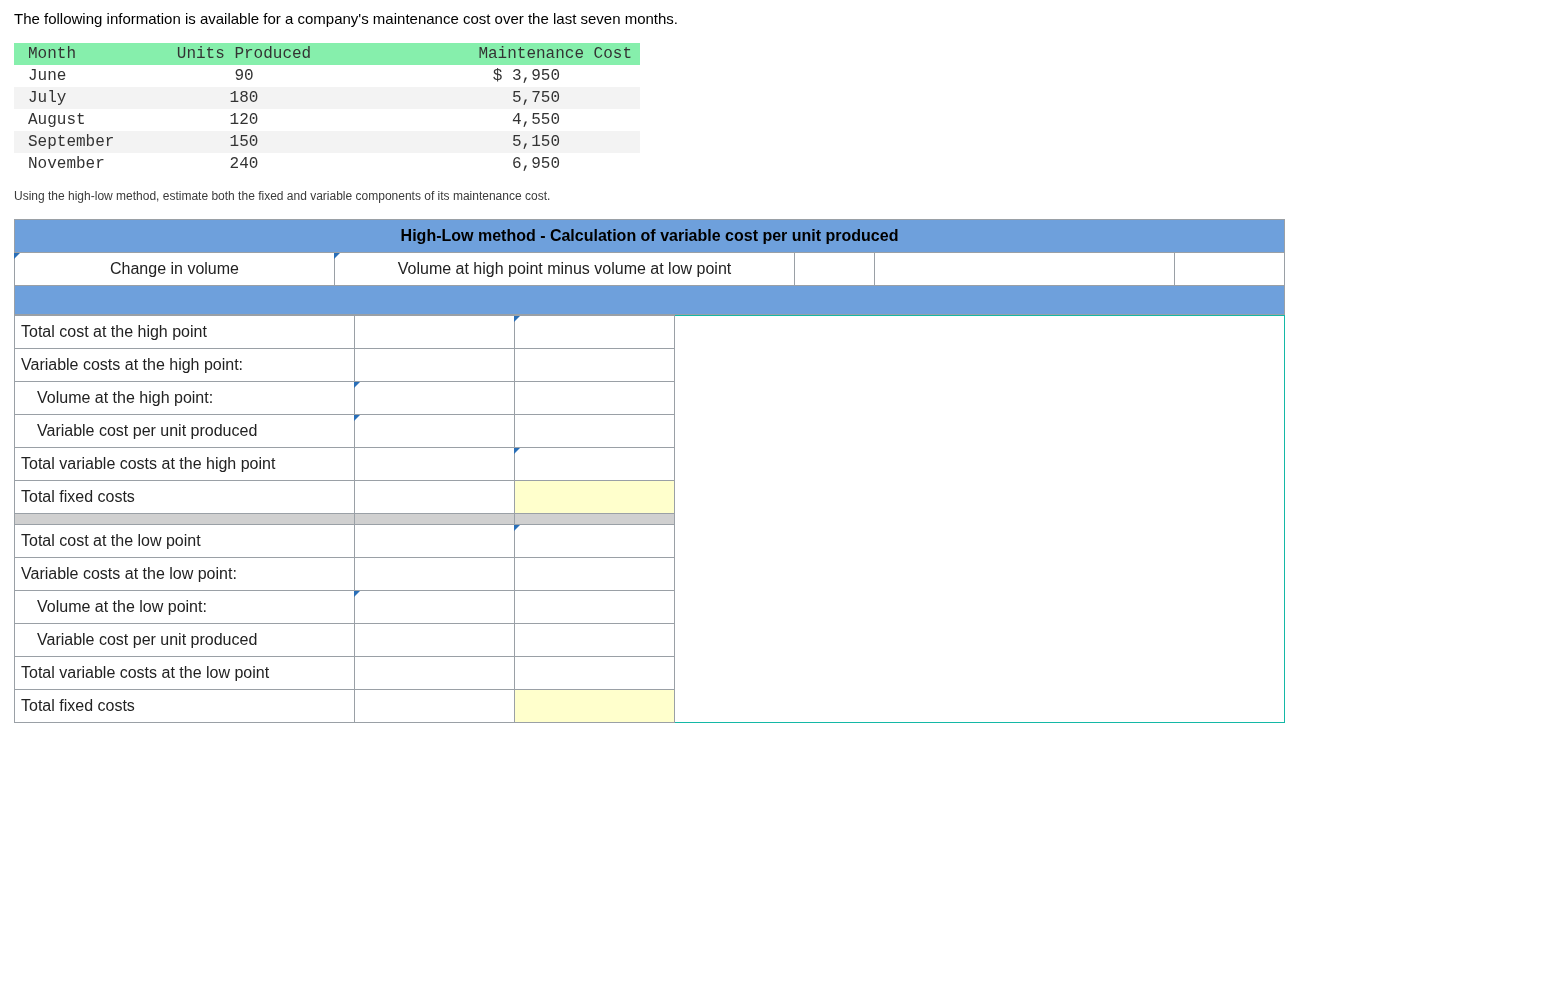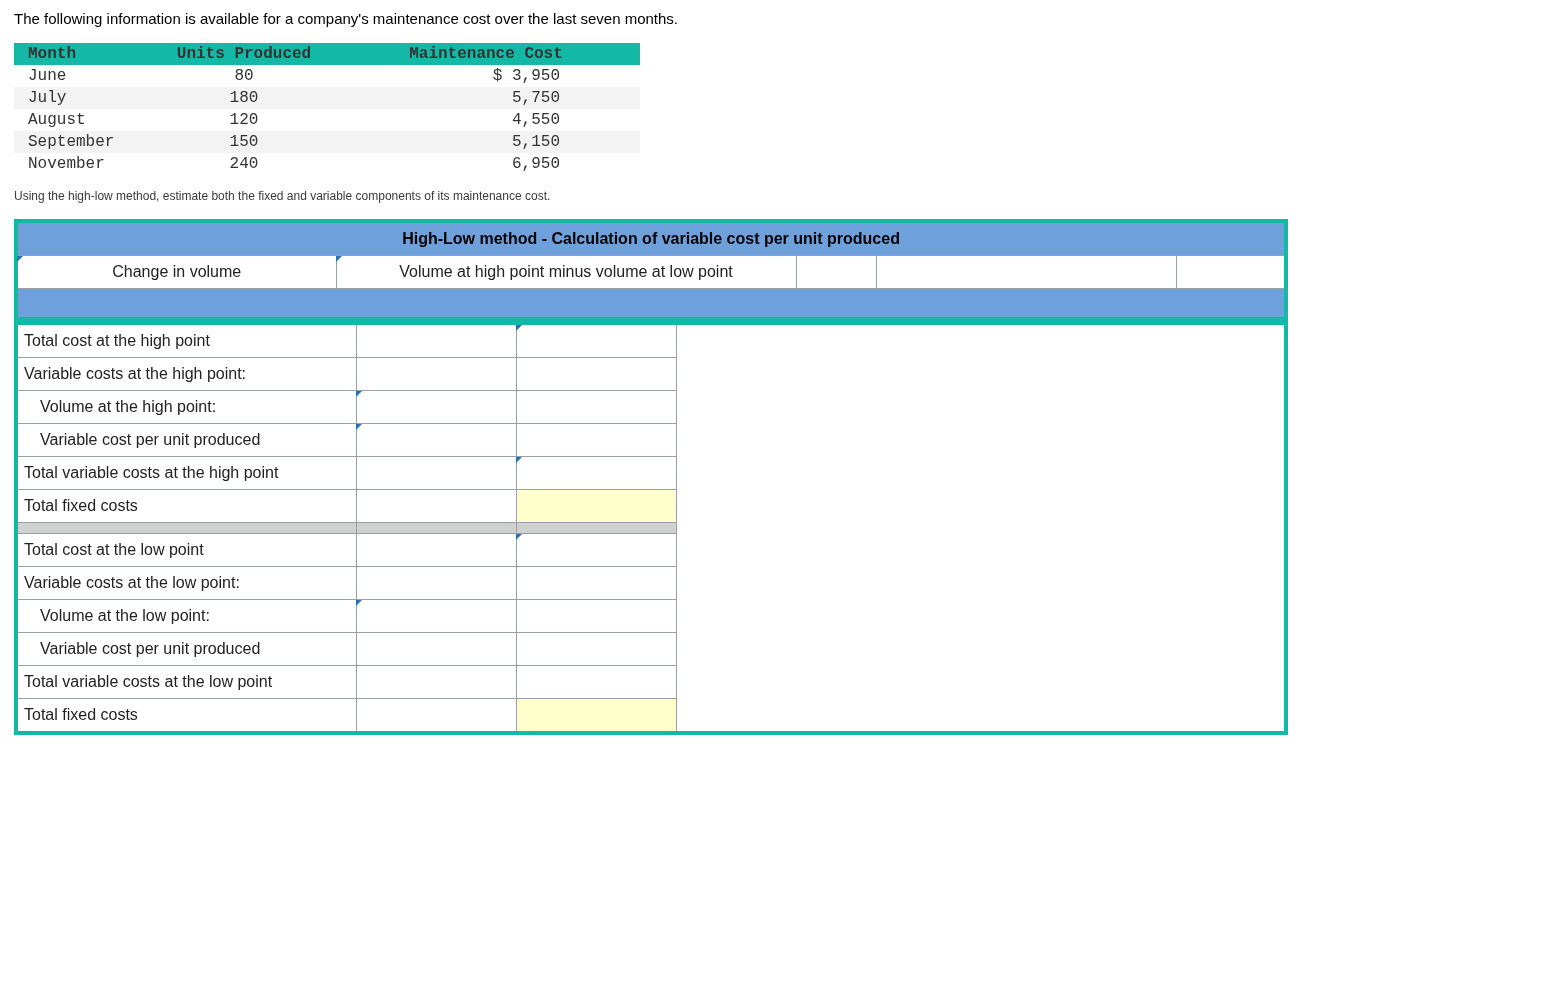--- a/index.html
+++ b/index.html
@@ -21,43 +21,43 @@
     font-family: "Courier New", Courier, monospace;
     font-size: 16px;
     margin-bottom: 14px;
   }
   .mono-table th, .mono-table td {
     padding: 0 8px;
     height: 22px;
     border: none;
   }
   .mono-table thead th {
-    background: #14b8a6;
-    font-weight: bold;
+    background: #86efac;
+    font-weight: normal;
     text-align: center;
   }
   .mono-table tbody tr:nth-child(even) td { background: #f3f3f3; }
   .mono-table .col-month { width: 120px; text-align: left; padding-left: 14px;}
   .mono-table .col-units { width: 160px; text-align: center; }
-  .mono-table .col-cost  { width: 220px; text-align: center; }
+  .mono-table .col-cost  { width: 220px; text-align: right; }
   .mono-table tbody .col-cost { text-align: right; padding-right: 80px;}
 
   .instr {
     font-size: 12px;
     color: #3a3a3a;
     margin: 10px 0 16px 0;
   }
 
   
   .ws-container { width: 1270px; }
   .ws {
     border-collapse: collapse;
     width: 100%;
     table-layout: fixed;
-    border: 4px solid #14b8a6;
+    border: 1px solid #14b8a6;
   }
   .ws td, .ws th {
     border: 1px solid #9aa0a6;
     height: 32px;
     padding: 0 6px;
     font-size: 16px;
     color: #222;
     background: #fff;
     vertical-align: middle;
   }
@@ -116,21 +116,21 @@
   <thead>
     <tr>
       <th class="col-month">Month</th>
       <th class="col-units">Units Produced</th>
       <th class="col-cost">Maintenance Cost</th>
     </tr>
   </thead>
   <tbody>
     <tr>
       <td class="col-month">June</td>
-      <td class="col-units">80</td>
+      <td class="col-units">90</td>
       <td class="col-cost">$ 3,950</td>
     </tr>
     <tr>
       <td class="col-month">July</td>
       <td class="col-units">180</td>
       <td class="col-cost">5,750</td>
     </tr>
     <tr>
       <td class="col-month">August</td>
       <td class="col-units">120</td>

